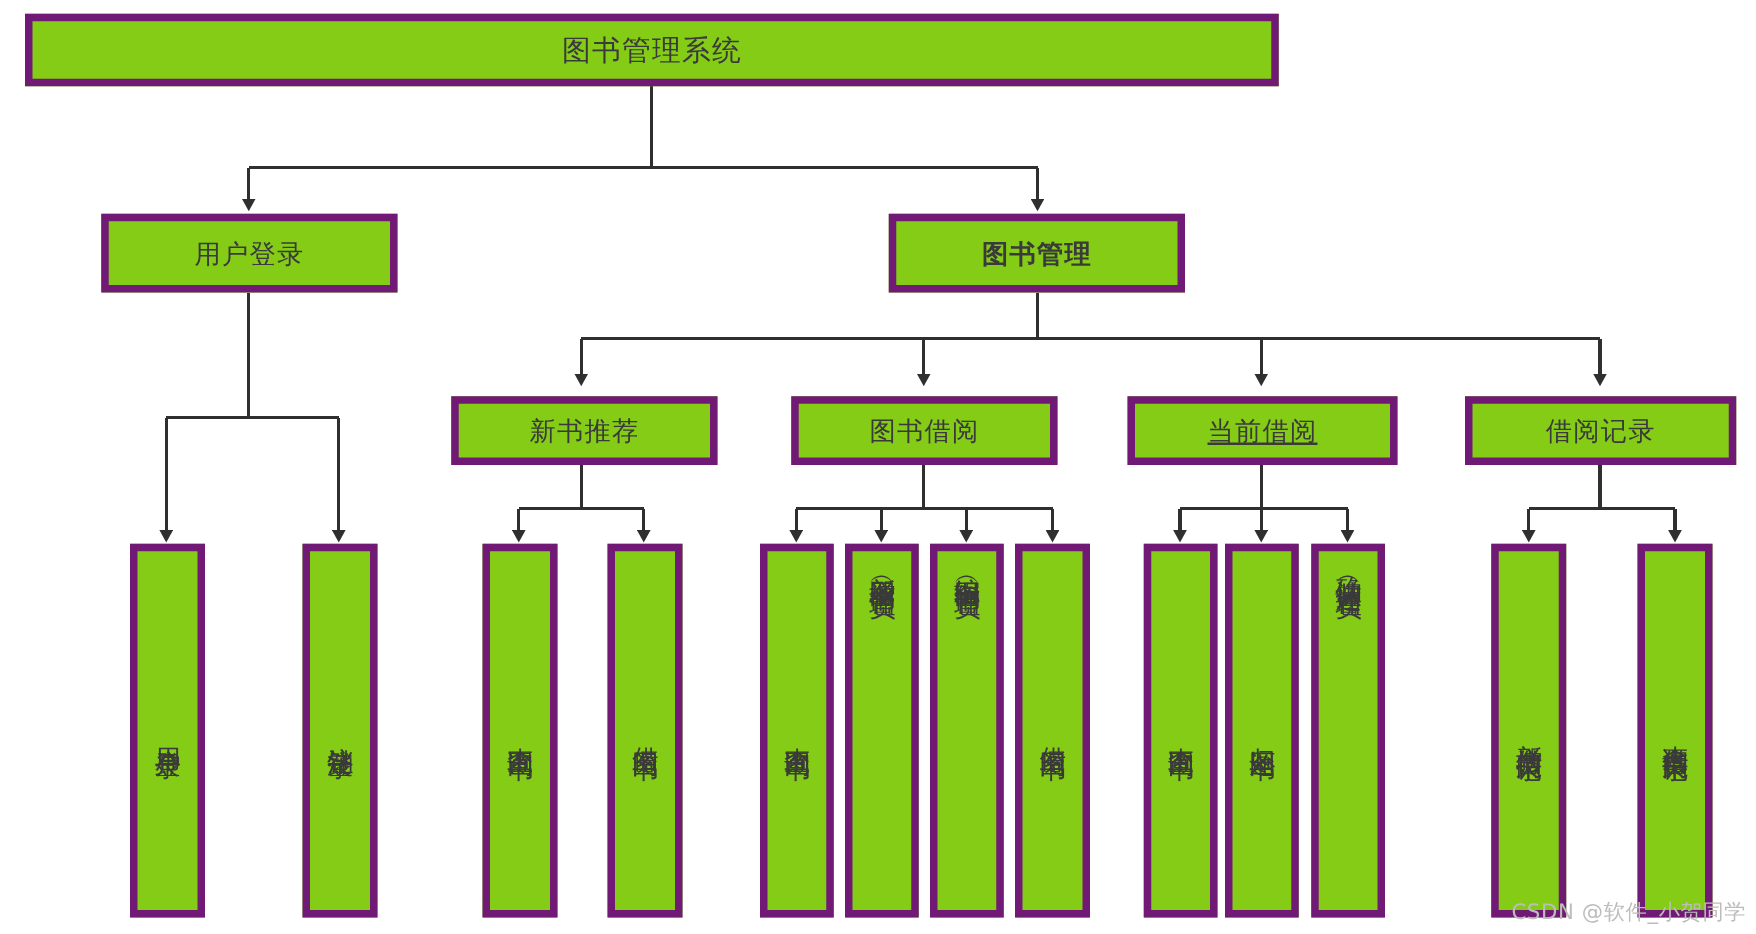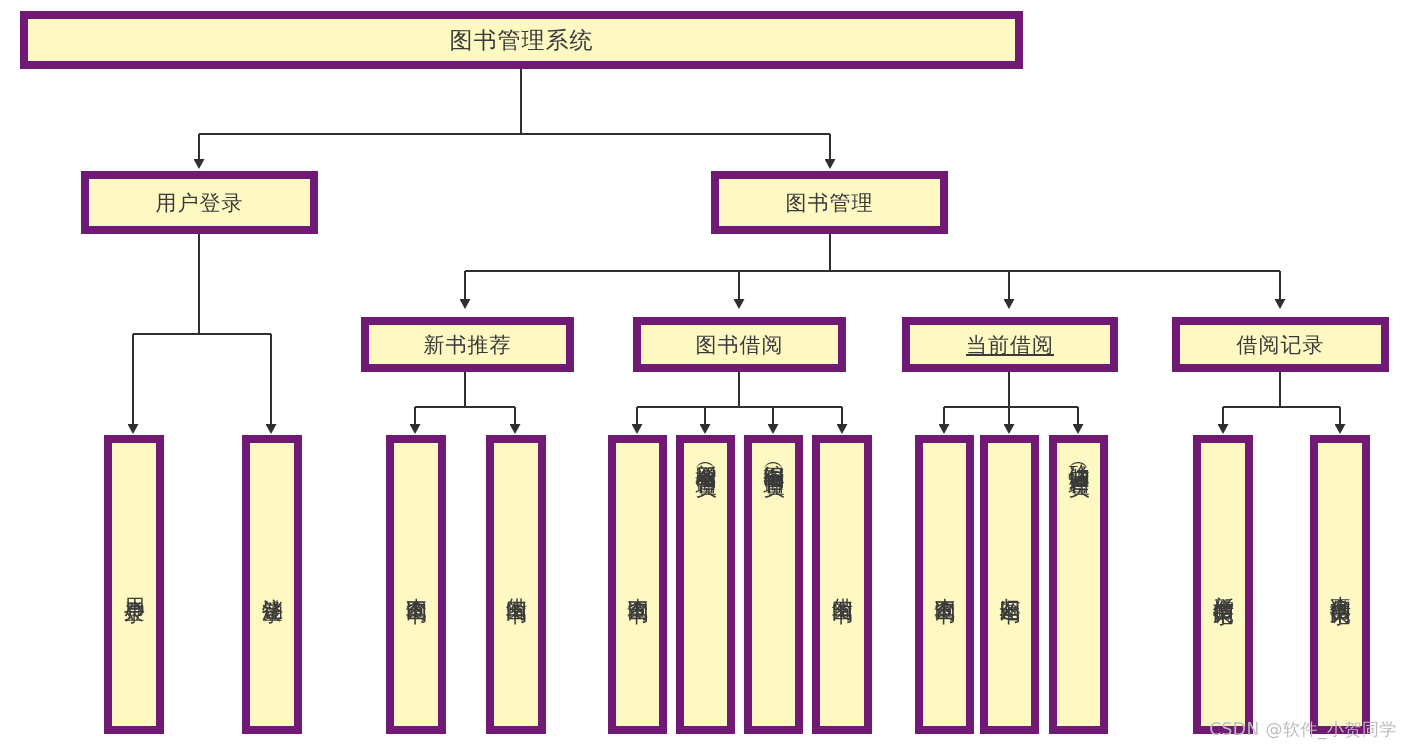--- a/index.html
+++ b/index.html
@@ -10,22 +10,22 @@
     font-family:"DejaVu Sans","Liberation Sans",sans-serif;
     overflow:hidden;
     position:relative;
   }
   #canvas{position:absolute;left:0;top:0;width:1405px;height:747px;}
   svg#wires{position:absolute;left:0;top:0;width:1405px;height:747px;pointer-events:none;}
 
   .node{
     position:absolute;
     box-sizing:border-box;
-    background:#fef9c3;
-    border:8px solid #701a75;
+    background:#84cc16;
+    border:6px solid #701a75;
     display:flex;
     align-items:center;
     justify-content:center;
     color:#3a3a3a;
     letter-spacing:1px;
   }
   .node.root{font-size:23px;}
   .node.lvl2{font-size:21px;}
   .node.lvl3{font-size:21px;}
 
@@ -111,21 +111,21 @@
   </svg>
 
   <div class="node root" style="left:20px;top:11px;width:1003px;height:58px;">
     <span>图书管理系统</span>
   </div>
 
   <div class="node lvl2" style="left:81px;top:171px;width:237px;height:63px;">
     <span>用户登录</span>
   </div>
 
-  <div class="node lvl2" style="left:711px;top:171px;width:237px;height:63px;">
+  <div class="node lvl2" style="left:711px;top:171px;width:237px;height:63px;font-weight:bold;">
     <span>图书管理</span>
   </div>
 
   <div class="node lvl3" style="left:633px;top:317px;width:213px;height:55px;">
     <span>图书借阅</span>
   </div>
 
   <div class="node lvl3" style="left:361px;top:317px;width:213px;height:55px;">
     <span>新书推荐</span>
   </div>

